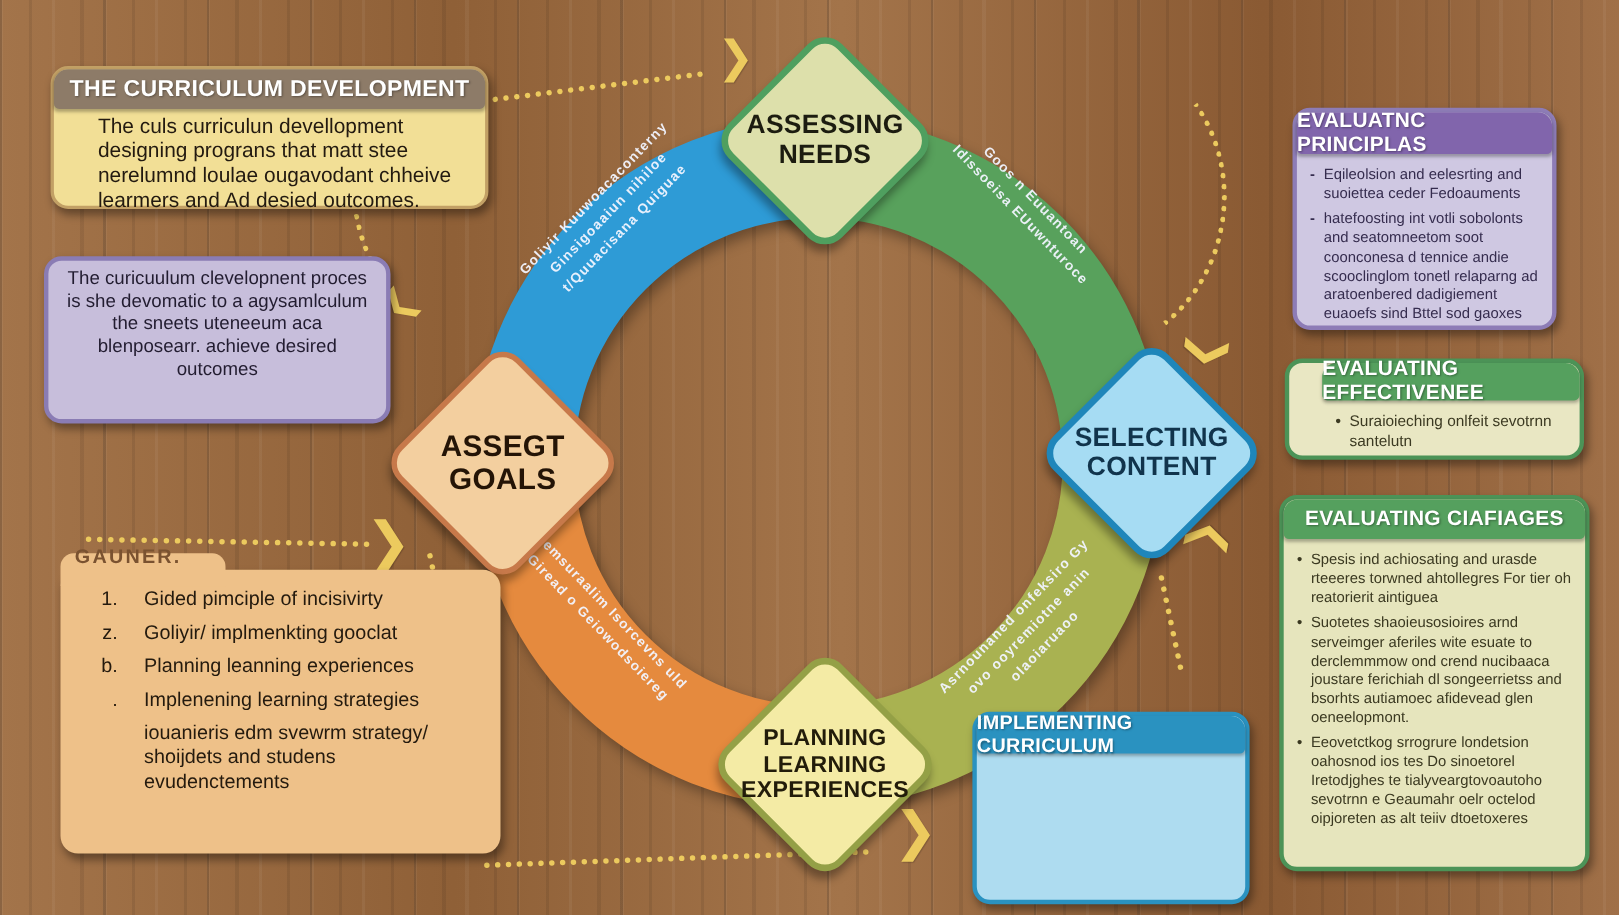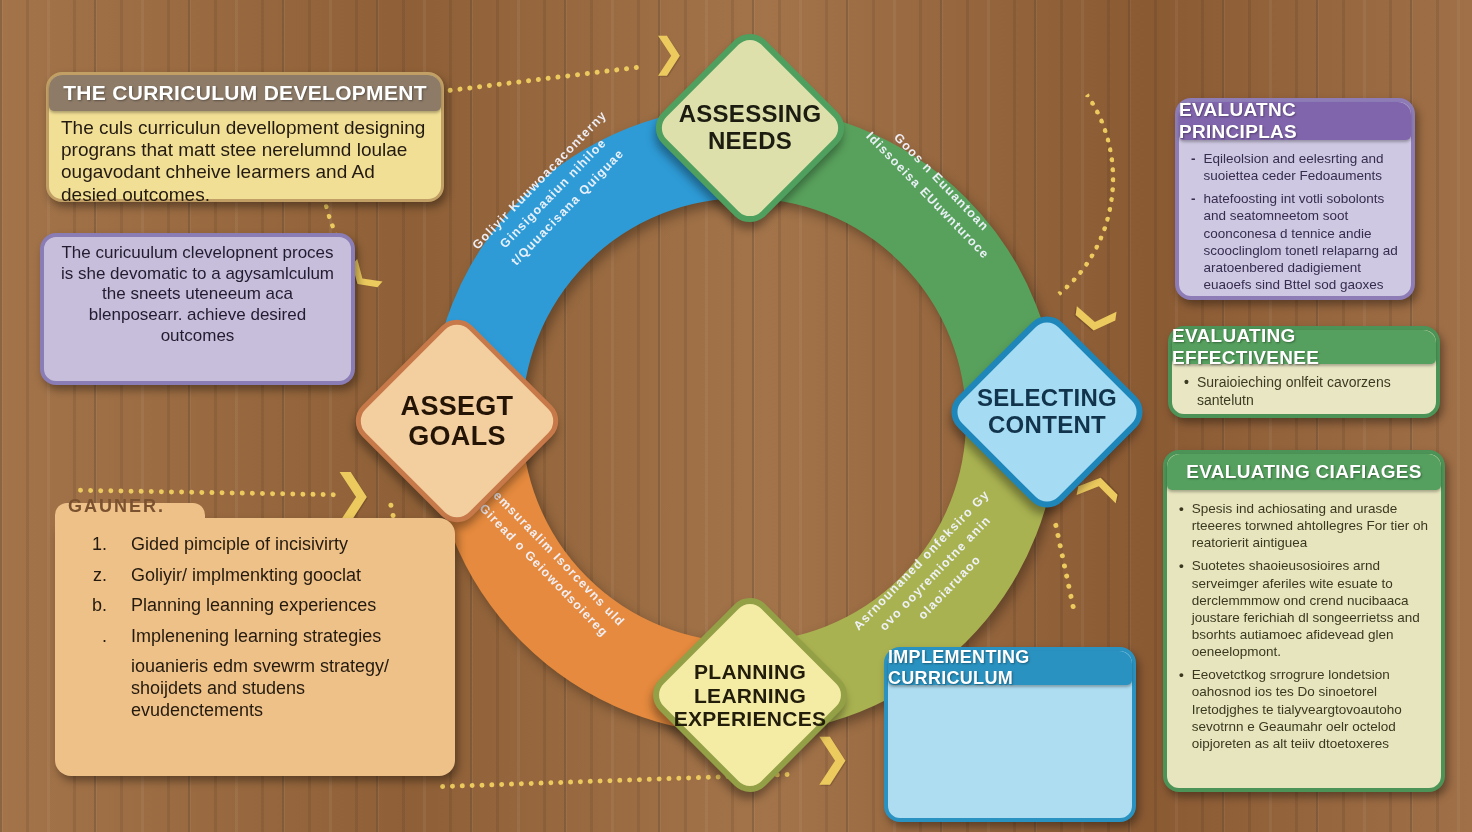--- a/index.html
+++ b/index.html
@@ -91,23 +91,23 @@
   <div class="diamond" style="left:973px;top:338px;width:136px;height:136px;background:#a6dcf3;border:6px solid #1f86ba;">
     <div class="lbl" style="width:150px;font-size:24px;color:#11344c;">SELECTING CONTENT</div>
   </div>
   <div class="diamond" style="left:675px;top:620px;width:138px;height:138px;background:#f4eba5;border:6px solid #94a046;">
     <div class="lbl" style="width:160px;font-size:21px;color:#221c0a;">PLANNING LEARNING EXPERIENCES</div>
   </div>
   <div class="diamond" style="left:379px;top:343px;width:146px;height:146px;background:#f3cf9f;border:5px solid #c7794a;">
     <div class="lbl" style="width:130px;font-size:27px;color:#241406;">ASSEGT GOALS</div>
   </div>
 
-  <div class="panel" style="left:46px;top:72px;width:398px;height:130px;background:#f2df96;border:3px solid #c2a065;z-index:5;">
+  <div class="panel" style="left:46px;top:60px;width:398px;height:130px;background:#f2df96;border:3px solid #c2a065;z-index:5;">
     <div class="hdr" style="height:36px;background:#8d7b68;font-size:21px;">THE CURRICULUM DEVELOPMENT</div>
-    <div class="bd" style="padding:6px 12px;font-size:19px;line-height:1.17;color:#231a10;">The culs curriculun devellopment designing prograns that matt stee nerelumnd loulae ougavodant chheive learmers and Ad desied outcomes.</div>
+    <div class="bd" style="padding:6px 12px;font-size:19px;line-height:1.17;color:#231a10;margin-left:28px;">The culs curriculun devellopment designing prograns that matt stee nerelumnd loulae ougavodant chheive learmers and Ad desied outcomes.</div>
   </div>
 
   <div class="panel" style="left:40px;top:233px;width:315px;height:152px;background:#c7bedb;border:4px solid #8a7cb4;z-index:5;">
     <div class="bd" style="padding:6px 12px;font-size:17px;line-height:1.22;color:#221c30;text-align:center;">The curicuulum clevelopnent proces is she devomatic to a agysamlculum the sneets uteneeum aca blenposearr. achieve desired outcomes</div>
   </div>
 
   <div class="folder-label">GAUNER.</div>
   <div class="folder">
     <ul>
       <li>
@@ -140,26 +140,26 @@
         <span class="dot">-</span>
         <span>Eqileolsion and eelesrting and suoiettea ceder Fedoauments</span>
       </li>
       <li>
         <span class="dot">-</span>
         <span>hatefoosting int votli sobolonts and seatomneetom soot coonconesa d tennice andie scooclinglom tonetl relaparng ad aratoenbered dadigiement euaoefs sind Bttel sod gaoxes</span>
       </li>
     </ul>
   </div>
 
-  <div class="panel" style="left:1168px;top:326px;width:272px;height:92px;background:#e9e7c3;border:4px solid #4c9357;z-index:5;">
+  <div class="panel" style="left:1168px;top:326px;width:272px;height:92px;background:#e9e7c3;border:4px solid #4c9357;z-index:5;padding-left:30px;">
     <div class="hdr" style="height:34px;background:#55a05e;font-size:19px;">EVALUATING EFFECTIVENEE</div>
     <ul class="blist" style="font-size:14px;color:#3c3a22;">
       <li>
         <span class="dot">•</span>
-        <span>Suraioieching onlfeit cavorzens santelutn</span>
+        <span>Suraioieching onlfeit sevotrnn santelutn</span>
       </li>
     </ul>
   </div>
 
   <div class="panel" style="left:1163px;top:450px;width:282px;height:342px;background:#e6e5bd;border:4px solid #4c9357;z-index:5;">
     <div class="hdr" style="height:36px;background:#55a05e;font-size:19px;">EVALUATING CIAFIAGES</div>
     <ul class="blist" style="font-size:13.5px;color:#3a3820;">
       <li>
         <span class="dot">•</span>
         <span>Spesis ind achiosating and urasde rteeeres torwned ahtollegres For tier oh reatorierit aintiguea</span>

